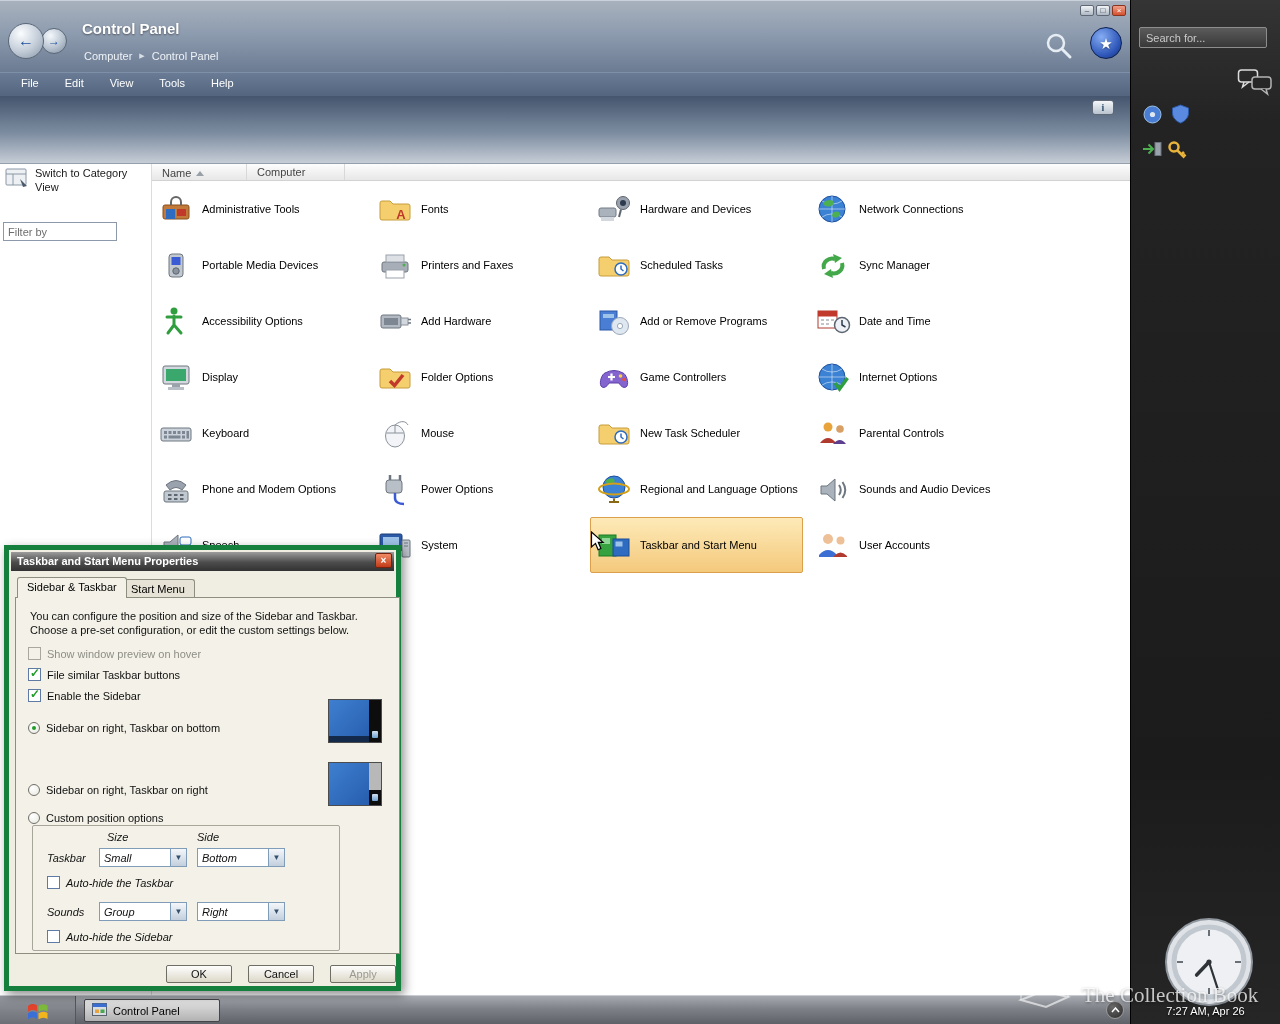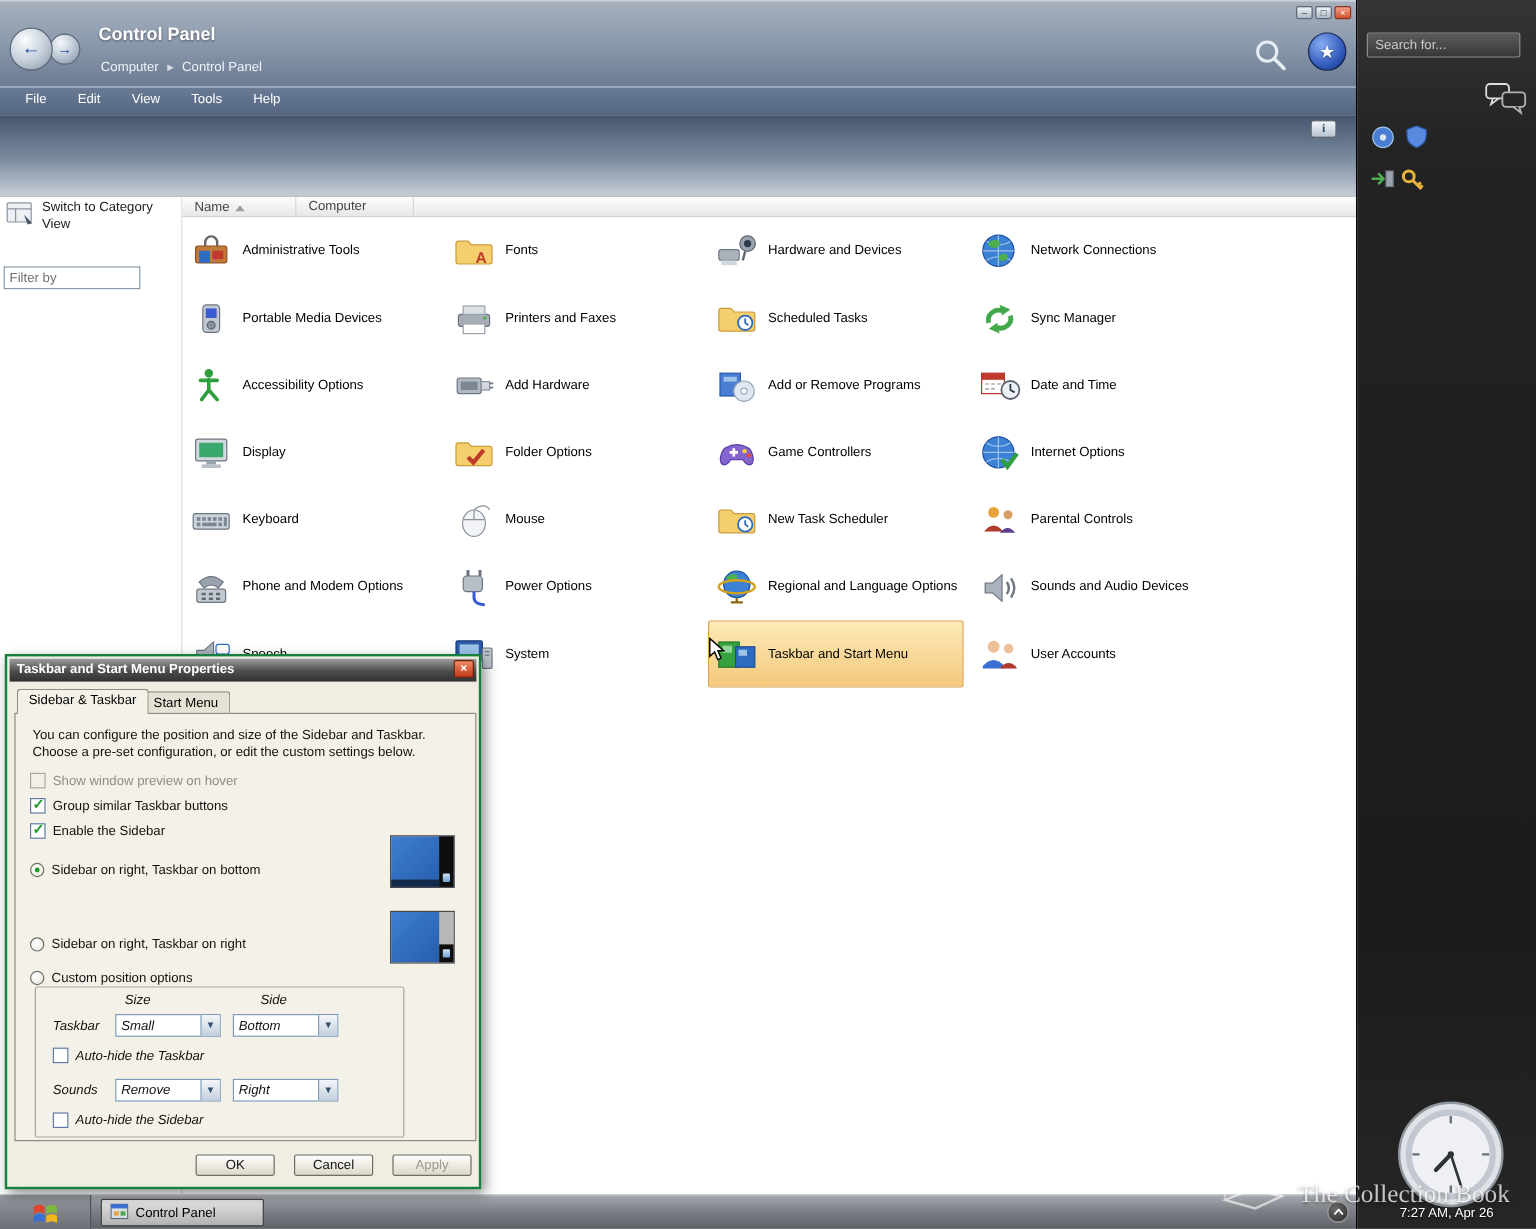--- a/index.html
+++ b/index.html
@@ -70,21 +70,21 @@
   .item{display:flex;align-items:center;gap:7px;padding:2px 4px;border:1px solid transparent;
     margin-right:6px;cursor:default;}
   .item.selected{background:linear-gradient(#fdeab8,#f4c97c);border:1px solid #dba04a;border-radius:2px;}
   .item-label{font-size:11px;color:#000;white-space:nowrap;}
   .item-icon{flex:0 0 38px;height:34px;}
 
   .cursor{position:absolute;left:590px;top:531px;z-index:70;}
 
   
   .dialog{position:absolute;left:4px;top:545px;width:397px;height:446px;background:#f0eee3;
-    border:2px solid #15803d;box-shadow:3px 4px 10px rgba(0,0,0,.45);z-index:50;font-size:11px;}
+    border:5px solid #15803d;box-shadow:3px 4px 10px rgba(0,0,0,.45);z-index:50;font-size:11px;}
   .dlg-title{position:absolute;left:2px;top:2px;right:2px;height:19px;
     background:linear-gradient(#9c9c9c,#4c4c4c 55%,#323232);color:#fff;font-weight:bold;
     padding:3px 0 0 6px;}
   .dlg-close{position:absolute;right:2px;top:1px;width:17px;height:15px;border-radius:2px;
     background:linear-gradient(#ef8b66,#c23a18);border:1px solid #78220e;color:#fff;
     font-size:10px;line-height:13px;text-align:center;font-weight:bold;cursor:pointer;}
   .tab{position:absolute;top:29px;height:19px;padding:3px 9px;background:#e6e3d6;
     border:1px solid #8e8e80;border-bottom:none;border-radius:3px 3px 0 0;z-index:1;cursor:pointer;}
   .tab.active{background:#f4f2e8;top:27px;height:21px;z-index:3;}
   .tabpage{position:absolute;left:6px;top:47px;width:385px;height:357px;background:#f4f2e8;
@@ -495,21 +495,21 @@
 
     <div class="tabpage">
       <div class="dlg-desc">You can configure the position and size of the Sidebar and Taskbar. Choose a pre-set configuration, or edit the custom settings below.</div>
 
       <div class="crow disabled" style="top:49px">
         <span class="cbbox"></span>
         <span class="clabel">Show window preview on hover</span>
       </div>
       <div class="crow checked" style="top:70px">
         <span class="cbbox"></span>
-        <span class="clabel">Group similar Taskbar buttons</span>
+        <span class="clabel">File similar Taskbar buttons</span>
       </div>
       <div class="crow checked" style="top:91px">
         <span class="cbbox"></span>
         <span class="clabel">Enable the Sidebar</span>
       </div>
 
       <div class="crow selected" style="top:124px">
         <span class="rbbox"></span>
         <span class="clabel">Sidebar on right, Taskbar on bottom</span>
       </div>
@@ -526,39 +526,39 @@
         <div class="t-side"></div>
       </div>
 
       <div class="crow" style="top:214px">
         <span class="rbbox"></span>
         <span class="clabel">Custom position options</span>
       </div>
 
       <div class="groupbox">
         <span class="gb-h" style="left:74px">Size</span>
-        <span class="gb-h" style="left:187px">Side</span>
+        <span class="gb-h" style="left:164px">Side</span>
 
         <span class="gb-label" style="top:26px">Taskbar</span>
         <div class="combo" style="left:66px;top:22px">
           <span class="combo-val">Small</span>
           <span class="combo-btn">▼</span>
         </div>
         <div class="combo" style="left:164px;top:22px">
           <span class="combo-val">Bottom</span>
           <span class="combo-btn">▼</span>
         </div>
         <div class="crow" style="left:14px;top:50px">
           <span class="cbbox"></span>
           <span class="clabel">Auto-hide the Taskbar</span>
         </div>
 
         <span class="gb-label" style="top:80px">Sounds</span>
         <div class="combo" style="left:66px;top:76px">
-          <span class="combo-val">Remove</span>
+          <span class="combo-val">Group</span>
           <span class="combo-btn">▼</span>
         </div>
         <div class="combo" style="left:164px;top:76px">
           <span class="combo-val">Right</span>
           <span class="combo-btn">▼</span>
         </div>
         <div class="crow" style="left:14px;top:104px">
           <span class="cbbox"></span>
           <span class="clabel">Auto-hide the Sidebar</span>
         </div>

